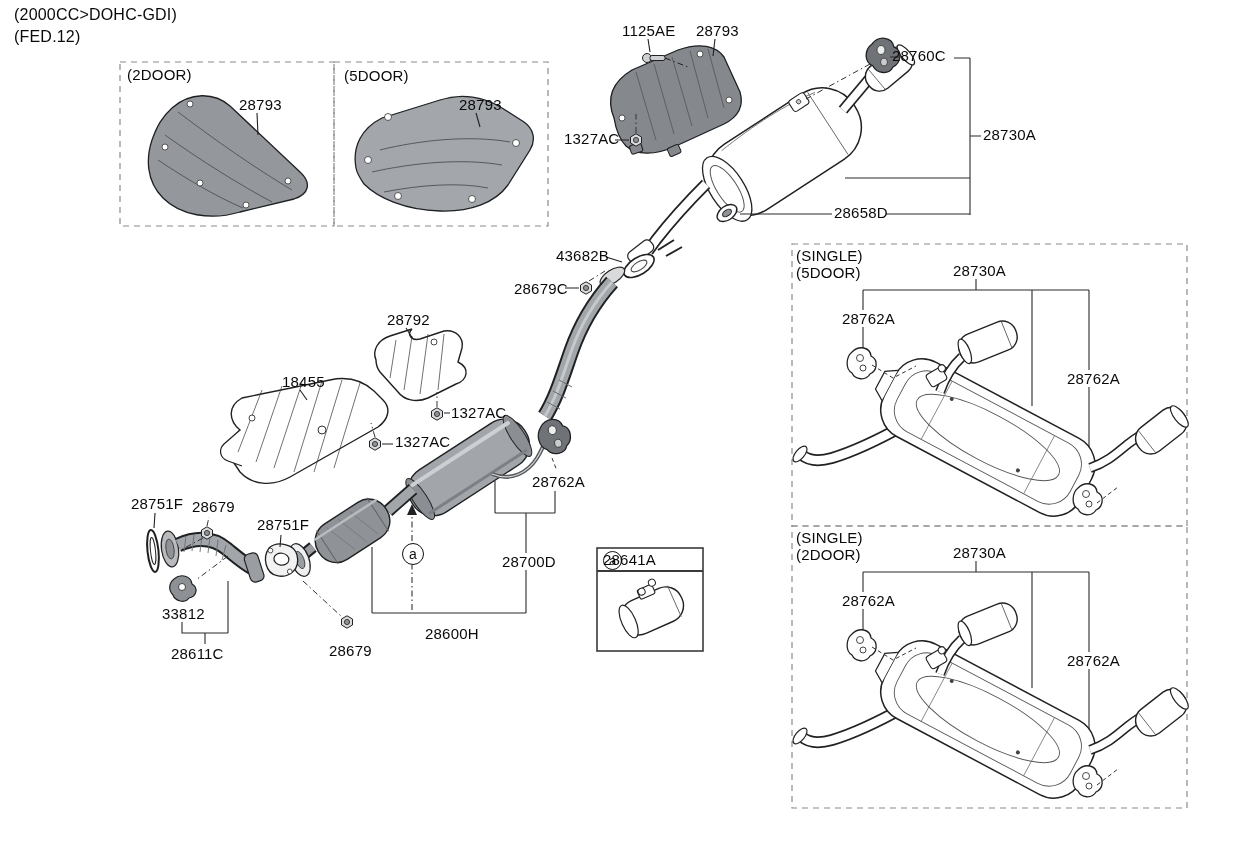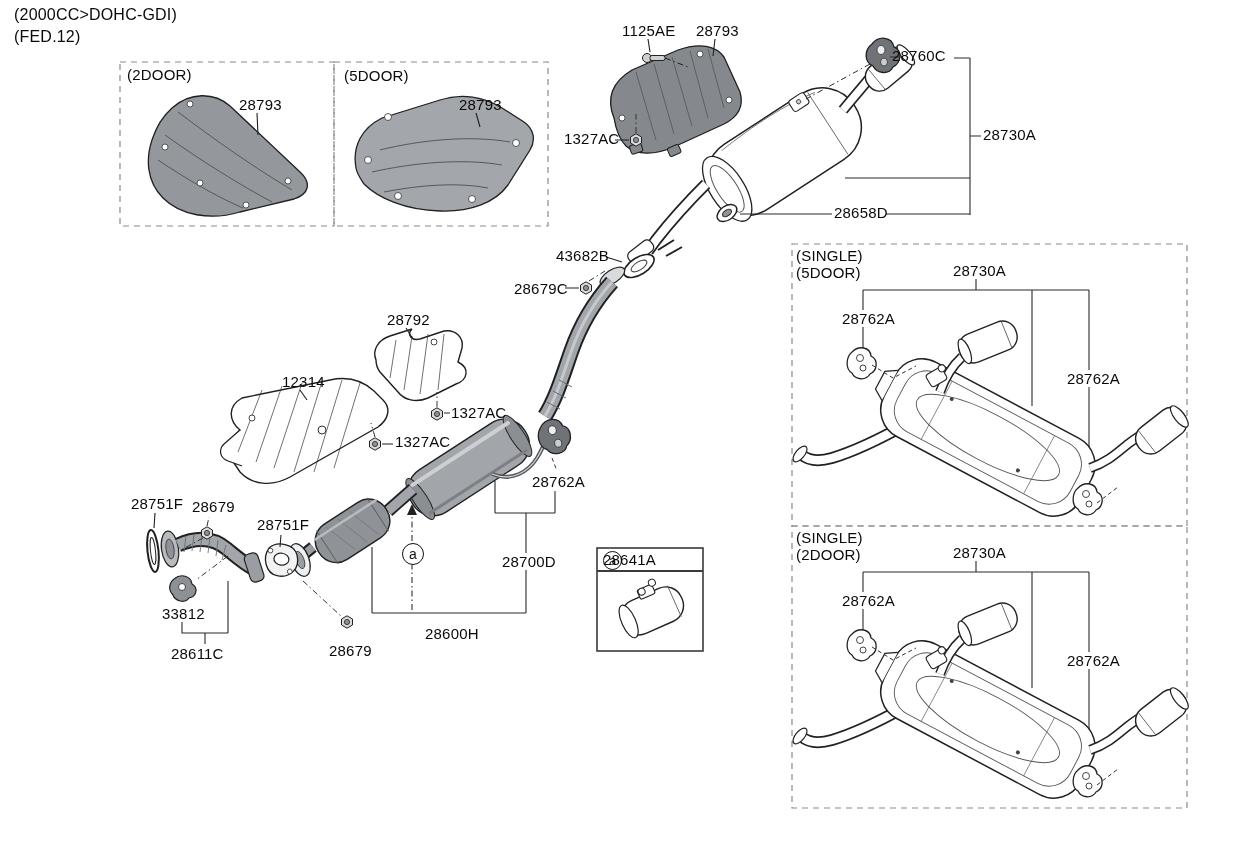--- a/index.html
+++ b/index.html
@@ -326,21 +326,21 @@
 <div class="lbl" style="left:564px;top:130px">1327AC</div>
 
 <div class="lbl" style="left:892px;top:47px">28760C</div>
 <div class="lbl" style="left:983px;top:126px">28730A</div>
 <div class="lbl" style="left:834px;top:204px">28658D</div>
 
 <div class="lbl" style="left:556px;top:247px">43682B</div>
 <div class="lbl" style="left:514px;top:280px">28679C</div>
 
 <div class="lbl" style="left:387px;top:311px">28792</div>
-<div class="lbl" style="left:282px;top:373px">12314</div>
+<div class="lbl" style="left:282px;top:373px">18455</div>
 <div class="lbl" style="left:451px;top:404px">1327AC</div>
 <div class="lbl" style="left:395px;top:433px">1327AC</div>
 
 <div class="lbl" style="left:532px;top:473px">28762A</div>
 <div class="lbl" style="left:131px;top:495px">28751F</div>
 <div class="lbl" style="left:192px;top:498px">28679</div>
 <div class="lbl" style="left:257px;top:516px">28751F</div>
 <div class="lbl bg" style="left:500px;top:553px">28700D</div>
 <div class="lbl" style="left:162px;top:605px">33812</div>
 <div class="lbl" style="left:171px;top:645px">28611C</div>

